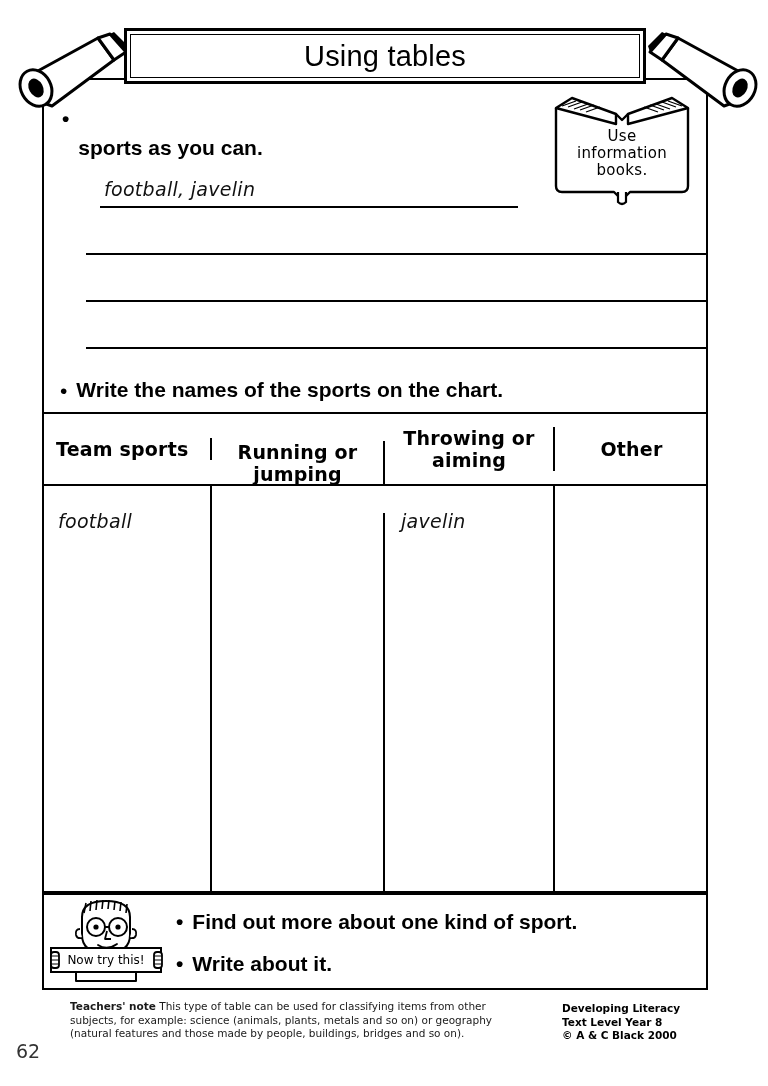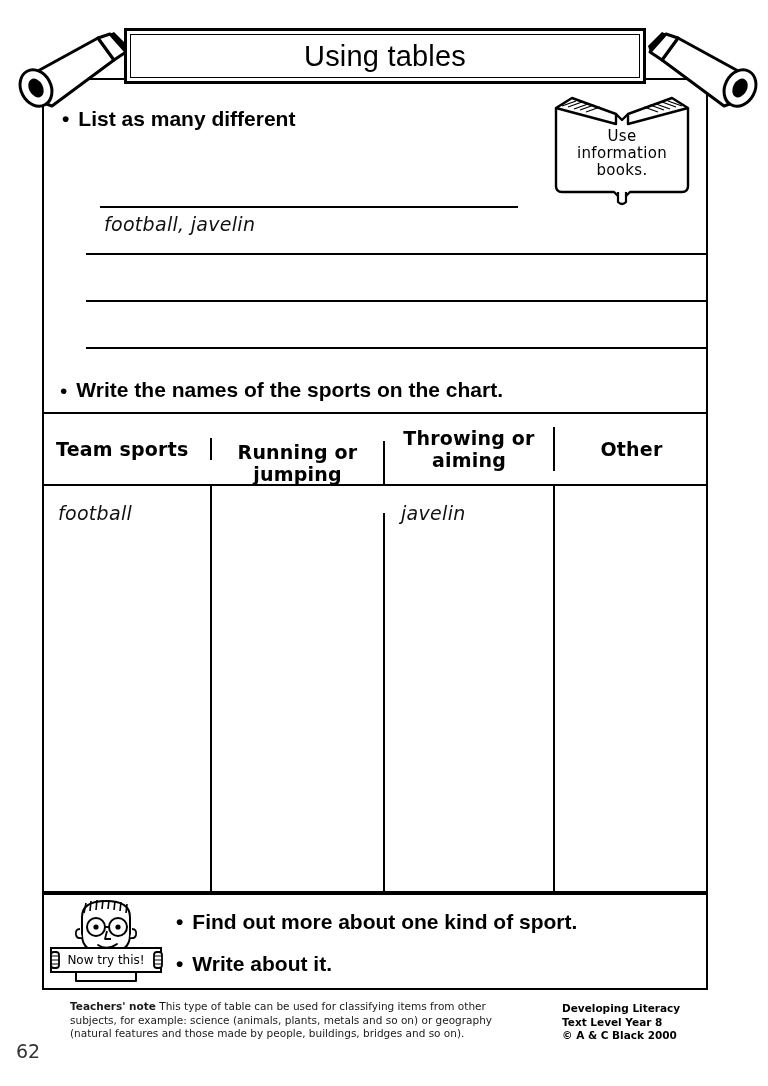--- a/index.html
+++ b/index.html
@@ -122,21 +122,20 @@
     font-family: "DejaVu Sans", sans-serif;
     font-size: 19px;
     font-style: italic;
     color: #111;
     letter-spacing: 0.3px;
   }
   #answer-0 {
     position: absolute;
     left: 104px;
     top: 178px;
-    margin-top: 35px;
   }
 
   
   #task2 {
     position: absolute;
     left: 60px;
     top: 376px;
     width: 600px;
     display: flex;
     align-items: flex-start;
@@ -186,21 +185,21 @@
     font-size: 19px;
     font-weight: bold;
     line-height: 22px;
     letter-spacing: 0.2px;
   }
   .head-cell.left-align {
     justify-content: flex-start;
     padding-left: 14px;
   }
   .body-cell {
-    padding: 16px 0 0 16px;
+    padding: 24px 0 0 16px;
     box-sizing: border-box;
     height: 100%;
   }
 
   
   #now-try-band {
     position: absolute;
     left: 42px;
     top: 893px;
     width: 666px;
@@ -332,21 +331,22 @@
     <div>Use</div>
     <div>information</div>
     <div>books.</div>
   </div>
 </div>
 
 <div id="task1">
   <div class="bullet-line">
     <span class="bullet-dot">•</span>
     <span>
-      <span id="task1-text">List as many different</span><br>
+      <br>
+      <span style="font-size:21px;font-weight:bold;line-height:29px;">sports as you can.</span>
     </span>
   </div>
 </div>
 
 <div class="hand" id="answer-0">football, javelin</div>
 <div class="write-line" id="wline-0"></div>
 <div class="write-line" id="wline-1"></div>
 <div class="write-line" id="wline-2"></div>
 <div class="write-line" id="wline-3"></div>
 

